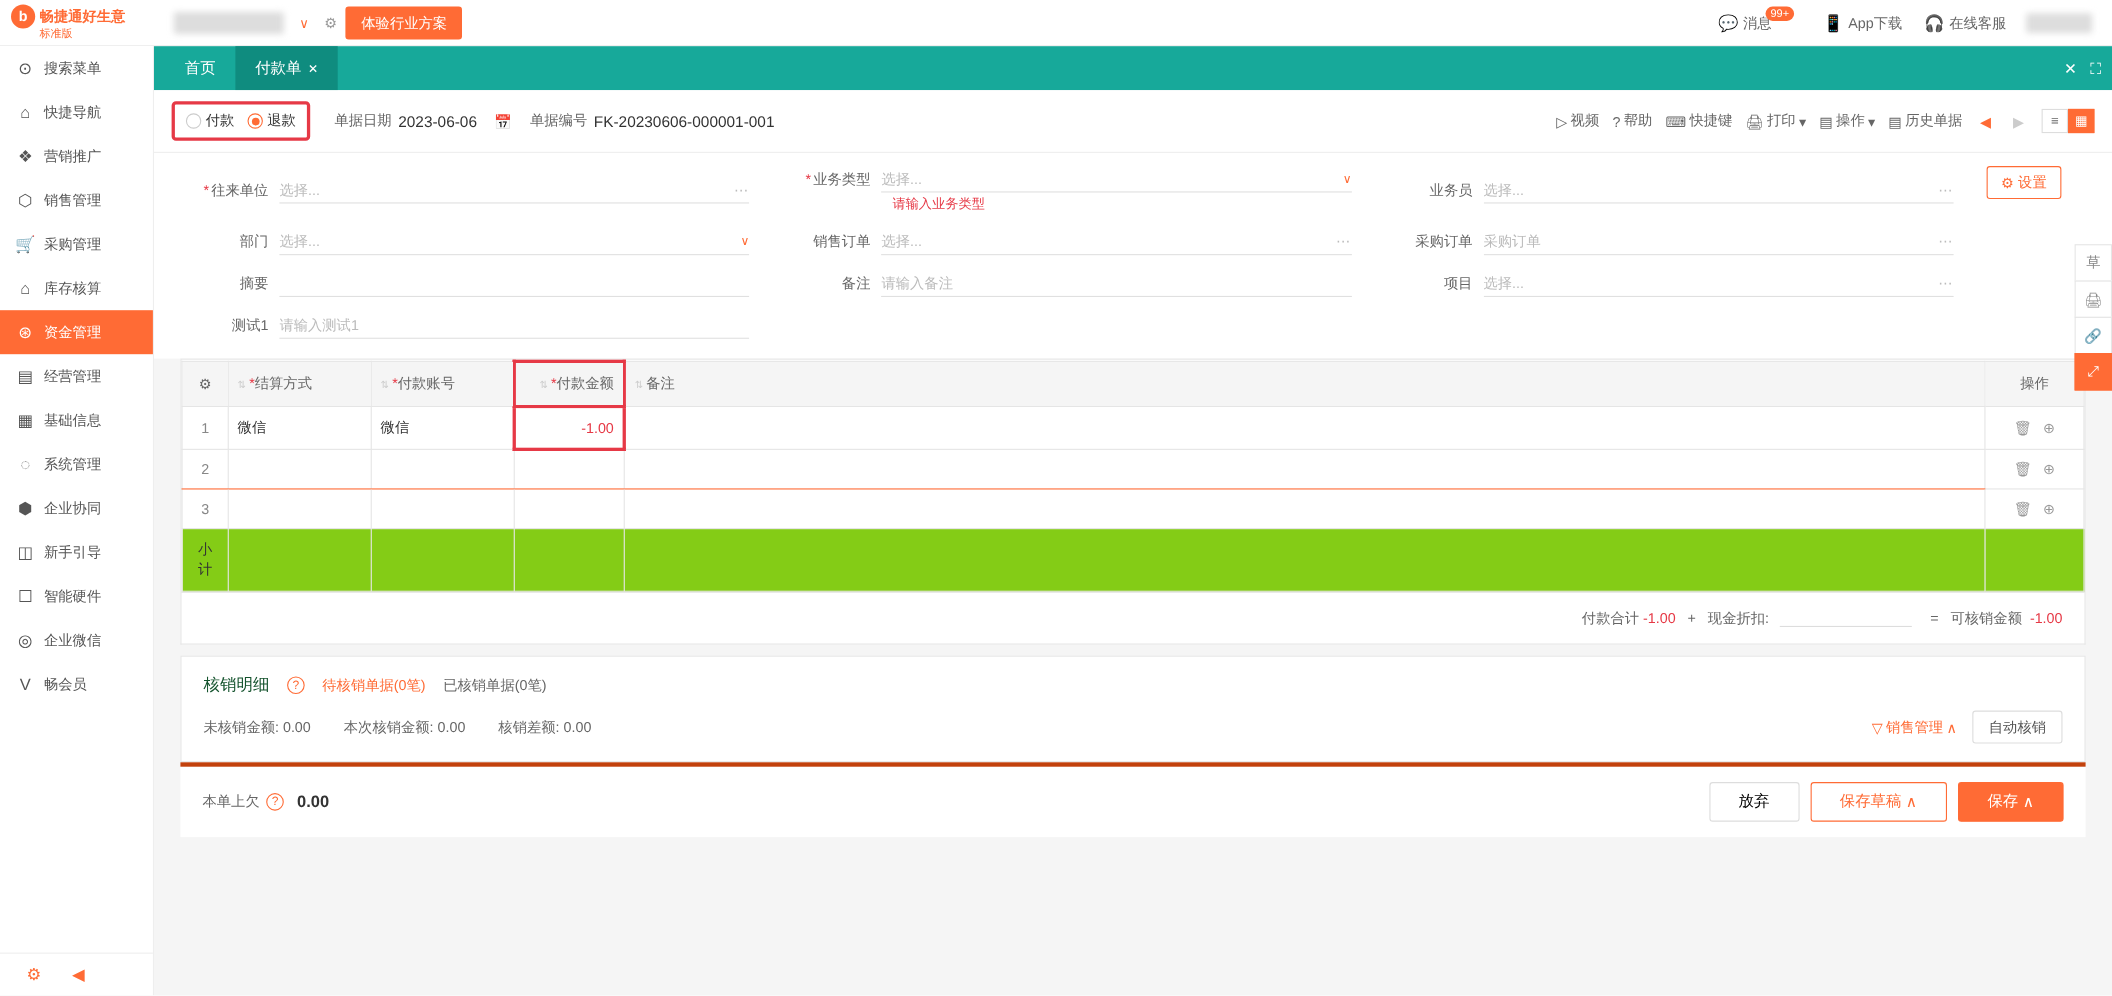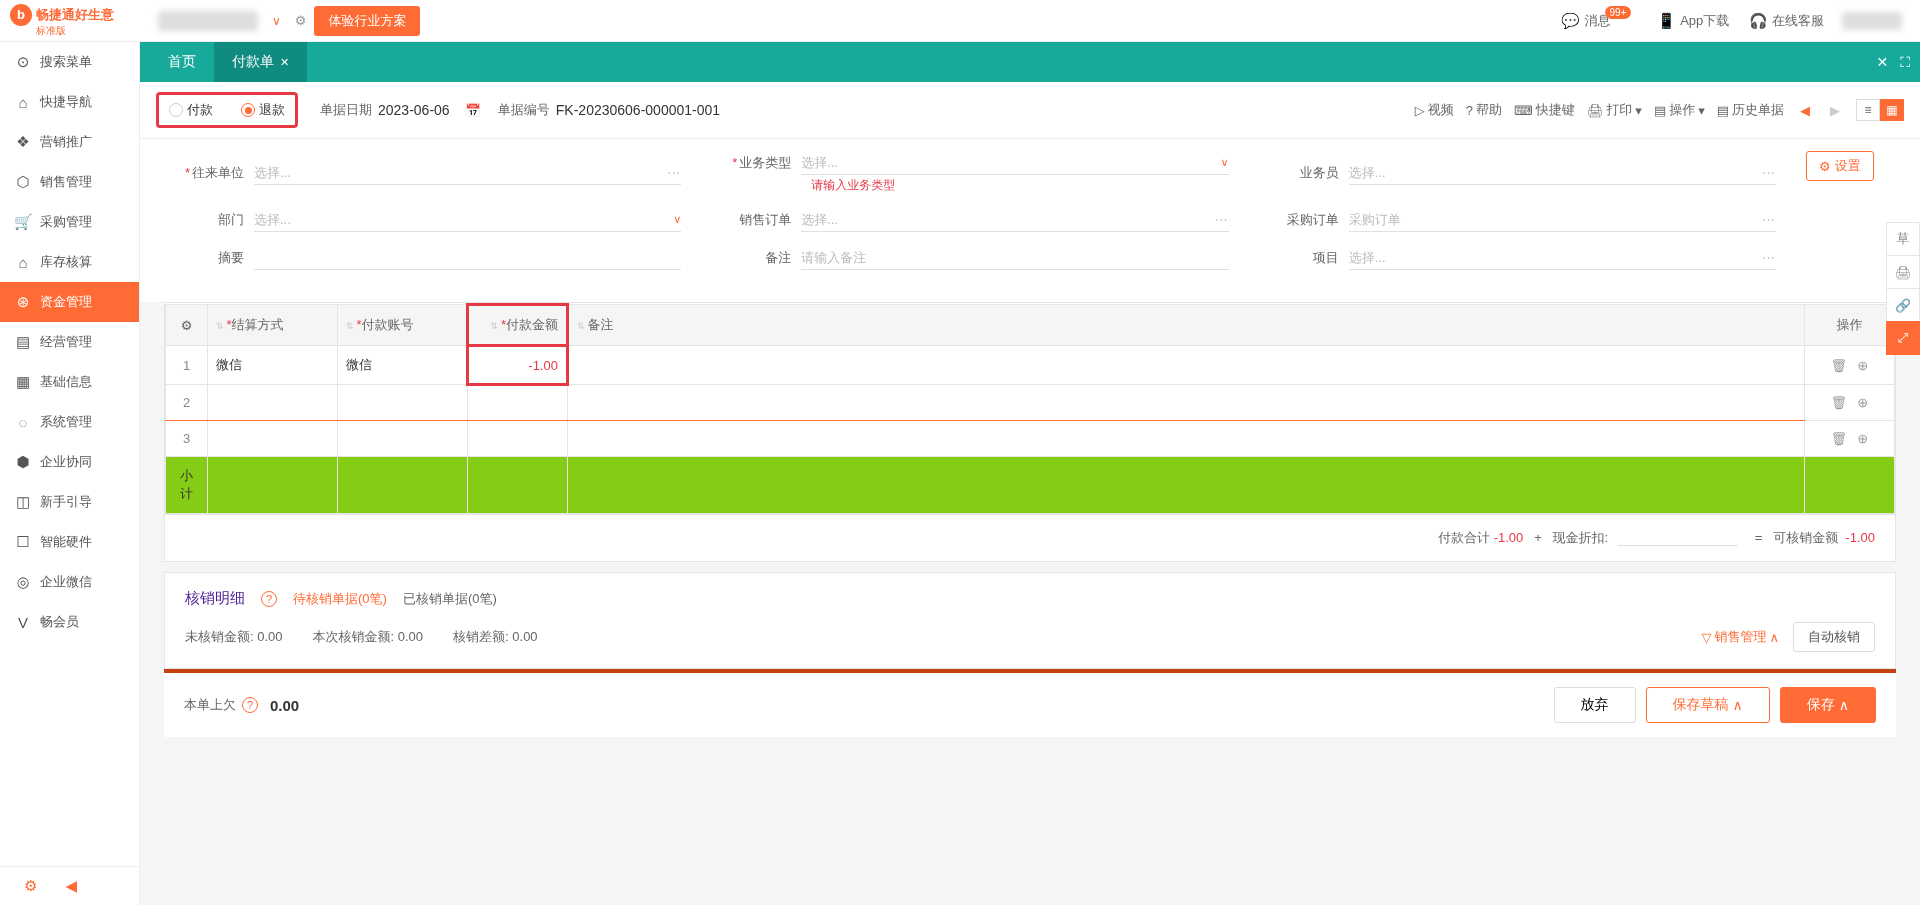--- a/index.html
+++ b/index.html
@@ -37,21 +37,21 @@
 
 .tabs-bar { height: 40px; background: #17a99a; display: flex; align-items: center; padding-left: 10px; position: relative; }
 .tab { padding: 0 18px; height: 40px; display: flex; align-items: center; color: #fff; cursor: pointer; font-size: 14px; }
 .tab.active { background: #0f8c7f; }
 .tab .close-x { margin-left: 6px; font-size: 11px; }
 .tabs-right { position: absolute; right: 10px; display: flex; align-items: center; gap: 12px; }
 .tabs-right .ic { color: #fff; cursor: pointer; font-size: 14px; }
 
 
 .toolbar { background: #fff; padding: 10px 16px; display: flex; align-items: center; border-bottom: 1px solid #eee; position: relative; }
-.radio-group { display: flex; gap: 20px; margin-right: 16px; border: 3px solid #e63946; border-radius: 4px; padding: 4px 6px; }
+.radio-group { display: flex; gap: 4px; margin-right: 16px; border: 3px solid #e63946; border-radius: 4px; padding: 4px 6px; }
 .radio-opt { display: flex; align-items: center; cursor: pointer; padding: 2px 4px; }
 .radio-c { width: 14px; height: 14px; border: 1px solid #ccc; border-radius: 50%; margin-right: 4px; display: flex; align-items: center; justify-content: center; }
 .radio-c.sel { border-color: #ff6b35; }
 .radio-c.sel::after { content: ''; width: 7px; height: 7px; background: #ff6b35; border-radius: 50%; }
 .tb-label { color: #666; margin: 0 6px; font-size: 13px; text-align: center; }
 .tb-val { color: #333; margin-right: 6px; font-size: 14px; }
 .cal-ic { color: #ff6b35; margin: 0 10px; cursor: pointer; }
 .tb-spacer { flex: 1; }
 .tb-links { display: flex; align-items: center; gap: 12px; color: #666; font-size: 13px; }
 .tb-links > span { cursor: pointer; display: flex; align-items: center; gap: 3px; }
@@ -97,21 +97,21 @@
 .subtotal-row td { background: #84cc16; margin-top: 20px; }
 
 
 .summary { background: #fff; margin: 0 24px; padding: 14px 20px; text-align: right; color: #666; font-size: 13px; border: 1px solid #e5e5e5; border-top: none; }
 .summary .neg { color: #e63946; }
 .summary input { border: none; border-bottom: 1px solid #ddd; width: 120px; outline: none; margin: 0 6px; }
 
 
 .detail-section { background: #fff; margin: 10px 24px 0; padding: 16px 20px; border: 1px solid #e5e5e5; }
 .detail-head { display: flex; align-items: center; gap: 16px; margin-bottom: 14px; }
-.detail-title { font-size: 15px; color: #4c1d95; }
+.detail-title { font-size: 15px; color: #14532d; }
 .q-ic { color: #ff6b35; border: 1px solid #ff6b35; border-radius: 50%; width: 16px; height: 16px; display: inline-flex; align-items: center; justify-content: center; font-size: 11px; }
 .detail-tab { color: #666; font-size: 13px; cursor: pointer; }
 .detail-tab.active { color: #ff6b35; }
 .detail-stats { display: flex; gap: 30px; color: #666; font-size: 13px; align-items: center; }
 .detail-stats-right { margin-left: auto; display: flex; gap: 14px; align-items: center; }
 .more-cond { color: #ff6b35; cursor: pointer; display: flex; align-items: center; gap: 3px; }
 .auto-btn { border: 1px solid #ddd; background: #fff; padding: 5px 14px; border-radius: 3px; cursor: pointer; font-size: 13px; color: #555; }
 
 
 .footer { background: #fff; margin: 0 24px; padding: 14px 20px; display: flex; align-items: center; border-top: 4px solid #c2410c; }
@@ -353,20 +353,26 @@
         <div class="form-cell">
           <div class="f-label">项目</div>
           <div class="f-input-wrap">
               <input class="f-input" placeholder="选择..." style="">
               <span class="f-dots">⋯</span>
             </div>
         </div>
         <div style="width:90px"></div>
       </div>
       <div class="form-row">
+        <div class="form-cell">
+          <div class="f-label">测试1</div>
+          <div class="f-input-wrap">
+              <input class="f-input" placeholder="请输入测试1" style="">
+            </div>
+        </div>
         <div class="form-cell"></div>
           <div class="form-cell"></div>
           <div style="width:90px"></div>
       </div>
     </div>
 
     <div class="table-wrap">
       <table>
         <thead>
           <tr>

